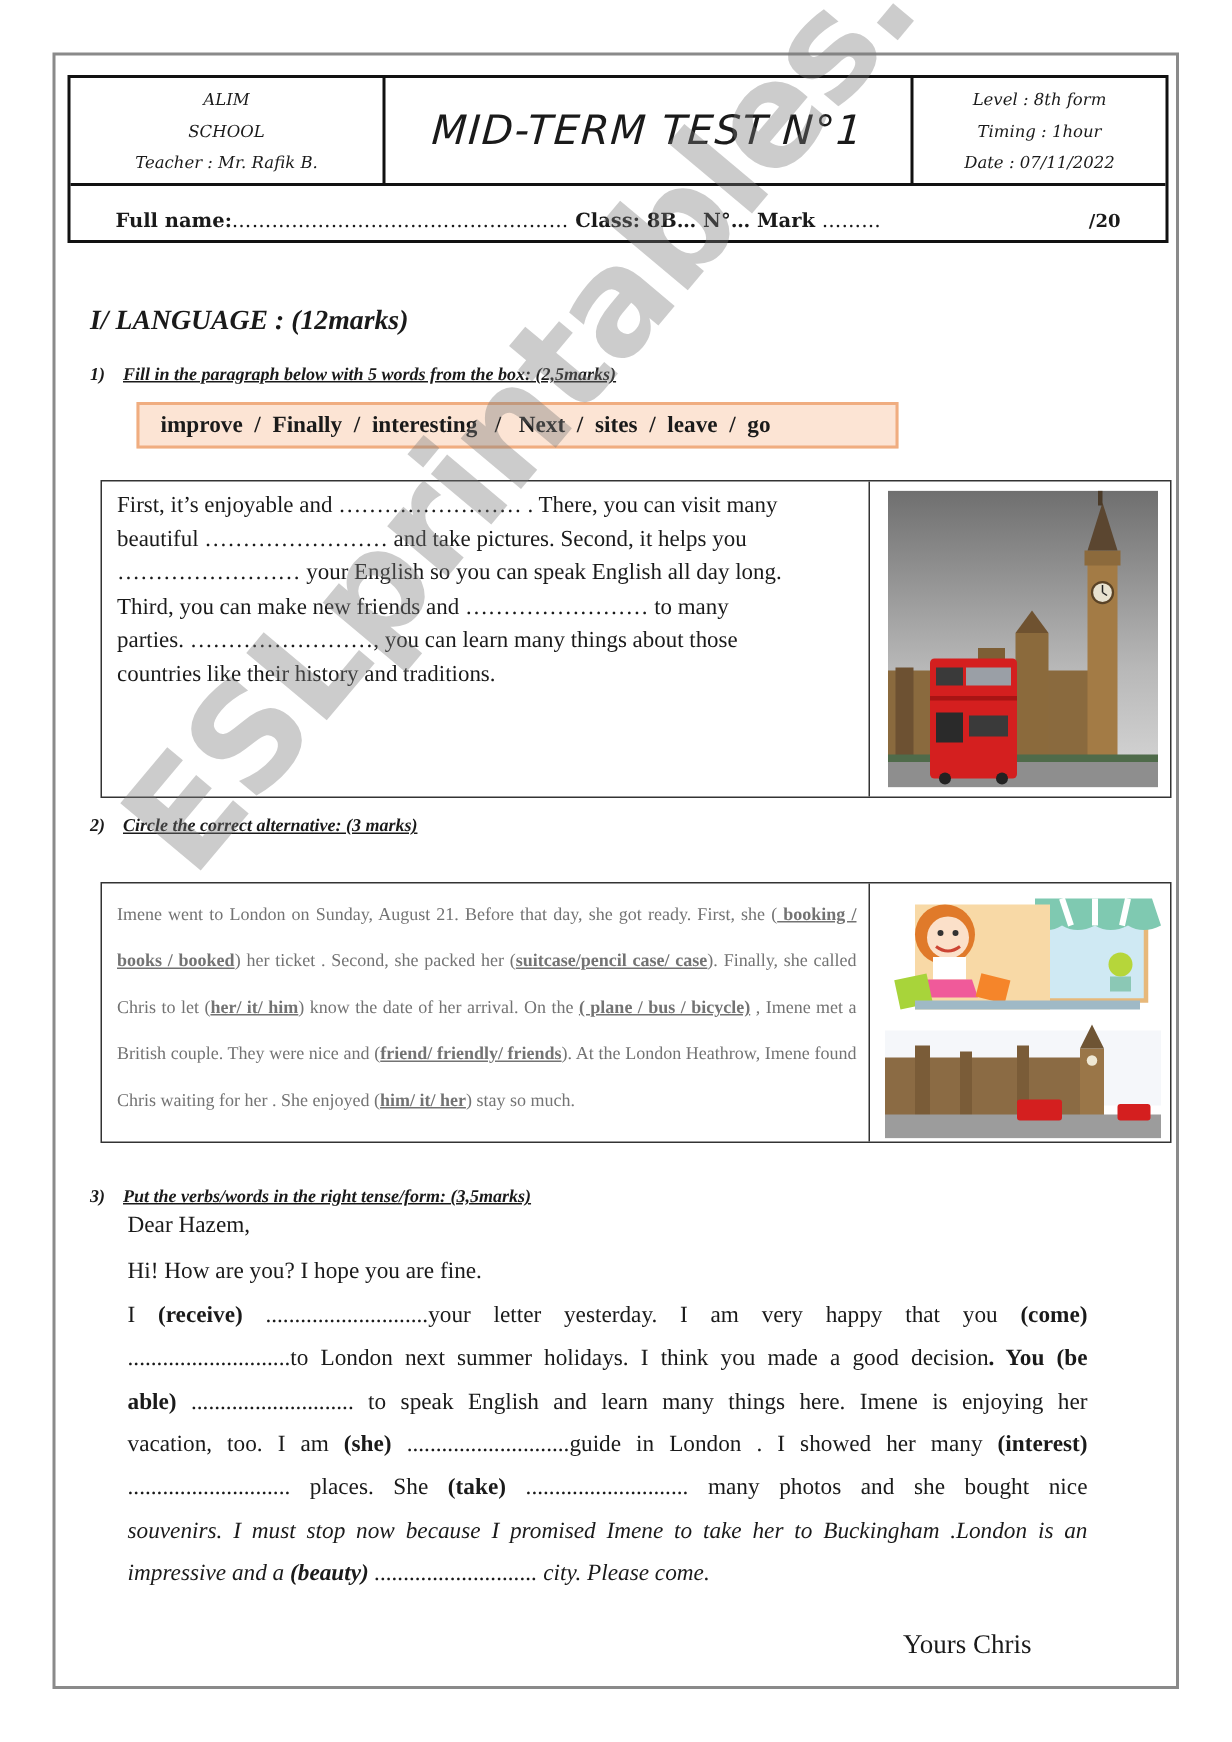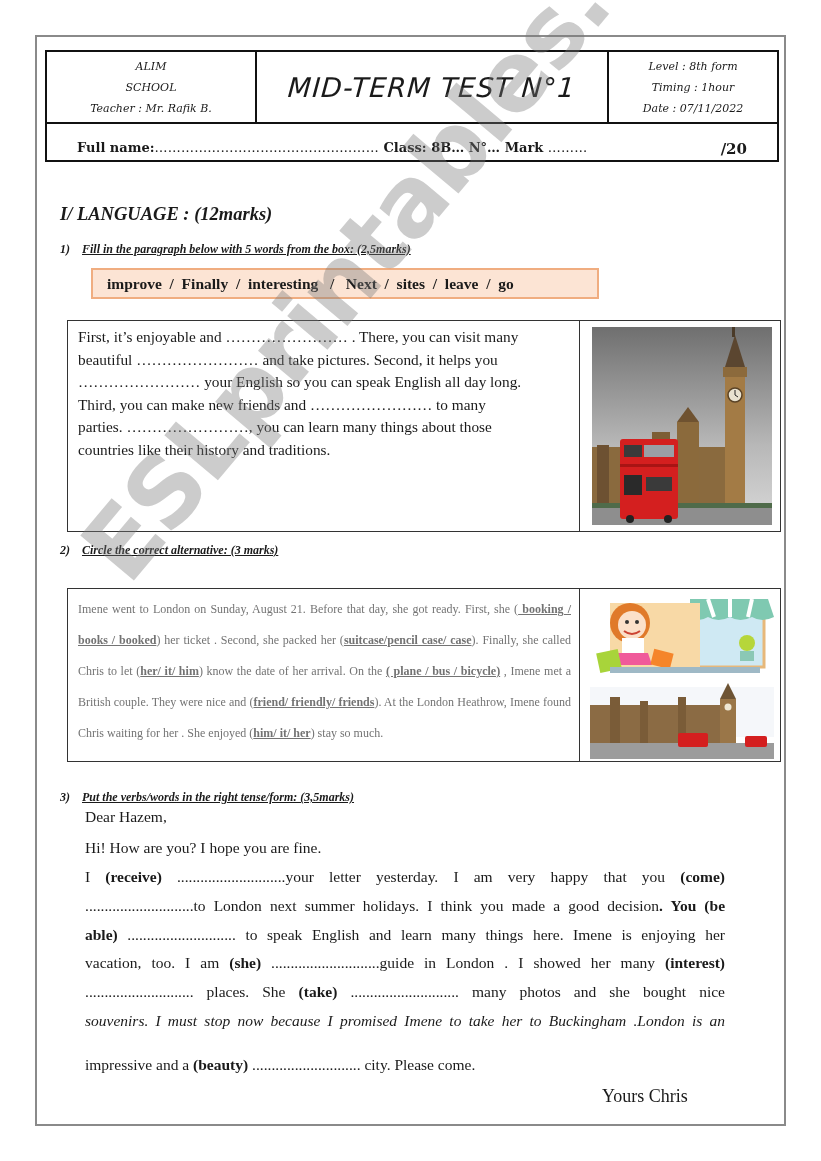--- a/index.html
+++ b/index.html
@@ -19,21 +19,21 @@
   .header-top { position: absolute; left: 0; top: 0; width: 100%; height: 70px; border-bottom: 2px solid #111; }
   .hcell { position: absolute; top: 0; height: 70px; box-sizing: border-box; display: flex; flex-direction: column; justify-content: center; align-items: center; }
   .h-school { left: 0; width: 210px; border-right: 2px solid #111; }
   .h-title { left: 210px; width: 352px; border-right: 2px solid #111; }
   .h-info { left: 562px; width: 168px; }
   .h-line { font-family: "DejaVu Serif", serif; font-style: italic; font-weight: normal; font-size: 11px; line-height: 21px; white-space: nowrap; }
   .h-title-text { font-family: "DejaVu Sans", sans-serif; font-size: 27px; letter-spacing: 1px; font-style: italic; transform: skewX(-4deg); }
   .header-bottom { position: absolute; left: 0; top: 72px; width: 100%; height: 36px; }
   .fullname-row { position: absolute; left: 30px; top: 16px; font-family: "DejaVu Serif", serif; font-weight: bold; font-size: 13px; white-space: nowrap; }
   .fullname-row .dots { font-weight: normal; letter-spacing: 0.2px; }
-  .mark-total { position: absolute; right: 30px; top: 16px; font-family: "DejaVu Serif", serif; font-weight: bold; font-size: 15px; }
+  .mark-total { position: absolute; right: 30px; top: 16px; font-family: "DejaVu Serif", serif; font-weight: bold; font-size: 12px; }
 
   .section-title { position: absolute; left: 60px; top: 204px; font-size: 18.5px; font-weight: bold; font-style: italic; }
   .q-title { position: absolute; font-size: 12px; font-weight: bold; font-style: italic; white-space: nowrap; }
   .q-title .num { margin-right: 12px; }
   .q-title .txt { text-decoration: underline; }
 
   .word-box {
     position: absolute; left: 91px; top: 268px; width: 508px; height: 31px; box-sizing: border-box;
     background: #fce4d4; border: 2px solid #f0ad80; display: flex; align-items: center; padding-left: 14px;
     font-size: 15.5px; font-weight: bold; white-space: pre;
@@ -196,17 +196,17 @@
 
 <div class="letter">
   <div class="l" style="top:0px;">Dear Hazem,</div>
   <div class="l" style="top:31px;">Hi! How are you? I hope you are fine.</div>
   <div class="j" style="top:60px;"><span>I </span><b>(receive)</b><span> ............................your letter yesterday. I am very happy that you </span><b>(come)</b></div>
   <div class="j" style="top:89px;"><span>............................to London next summer holidays. I think you made a good decision</span><b>. You </b><b>(be</b></div>
   <div class="j" style="top:118px;"><b>able)</b><span> ............................ to speak English and learn many things here. Imene is enjoying her</span></div>
   <div class="j" style="top:146px;"><span>vacation, too. I am </span><b>(she)</b><span> ............................guide in London . I showed her many </span><b>(interest)</b></div>
   <div class="j" style="top:175px;"><span>............................ places. She </span><b>(take)</b><span> ............................ many photos and she bought nice</span></div>
   <div class="j" style="top:204px;font-style:italic;">souvenirs. I must stop now because I promised Imene to take her to Buckingham .London is an</div>
-  <div class="l" style="top:248px;"><span>impressive and a </span><b>(beauty)</b><span> ............................ city. Please come.</span></div>
+  <div class="l" style="top:232px;font-style:italic;"><span>impressive and a </span><b>(beauty)</b><span> ............................ city. Please come.</span></div>
 </div>
 <div class="sign">Yours Chris</div>
 
 <div class="watermark">ESLprintables.com</div>
 
 </body></html>

